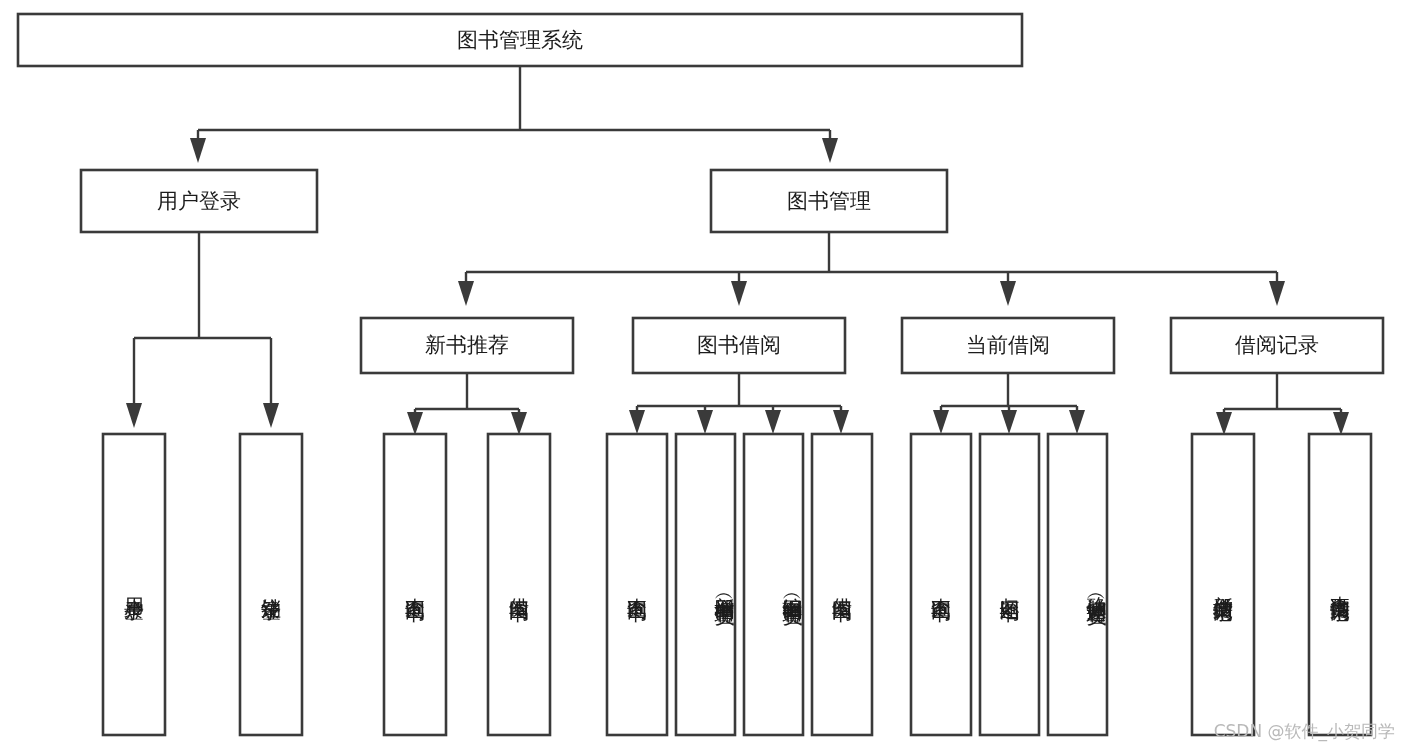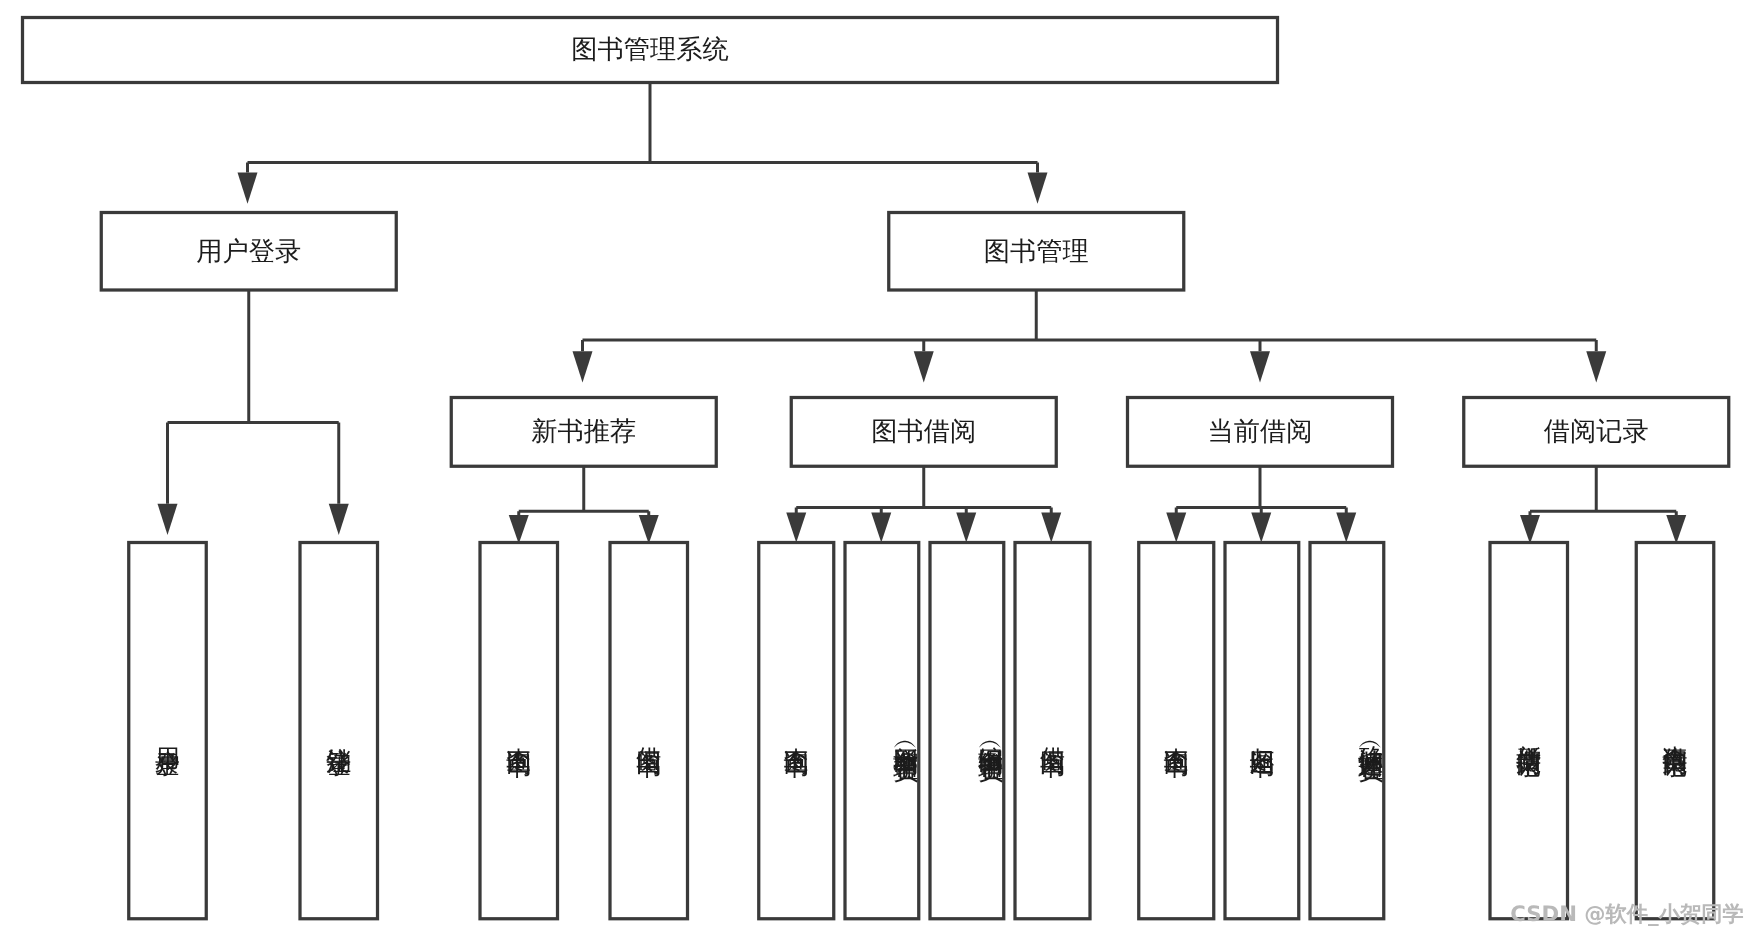--- a/index.html
+++ b/index.html
@@ -66,21 +66,20 @@
   }
   .watermark {
     position: absolute;
     right: 10px;
     bottom: 4px;
     font-family: "DejaVu Sans", "Liberation Sans", sans-serif;
     font-size: 17px;
     color: #b9b9b9;
     white-space: nowrap;
     pointer-events: none;
-    font-weight: bold;
   }
 </style>
 </head>
 <body>
 
 <div id="diagram-root">
 
   <svg class="flow-svg" viewBox="0 0 1405 747" xmlns="http://www.w3.org/2000/svg">
 
     <g>

